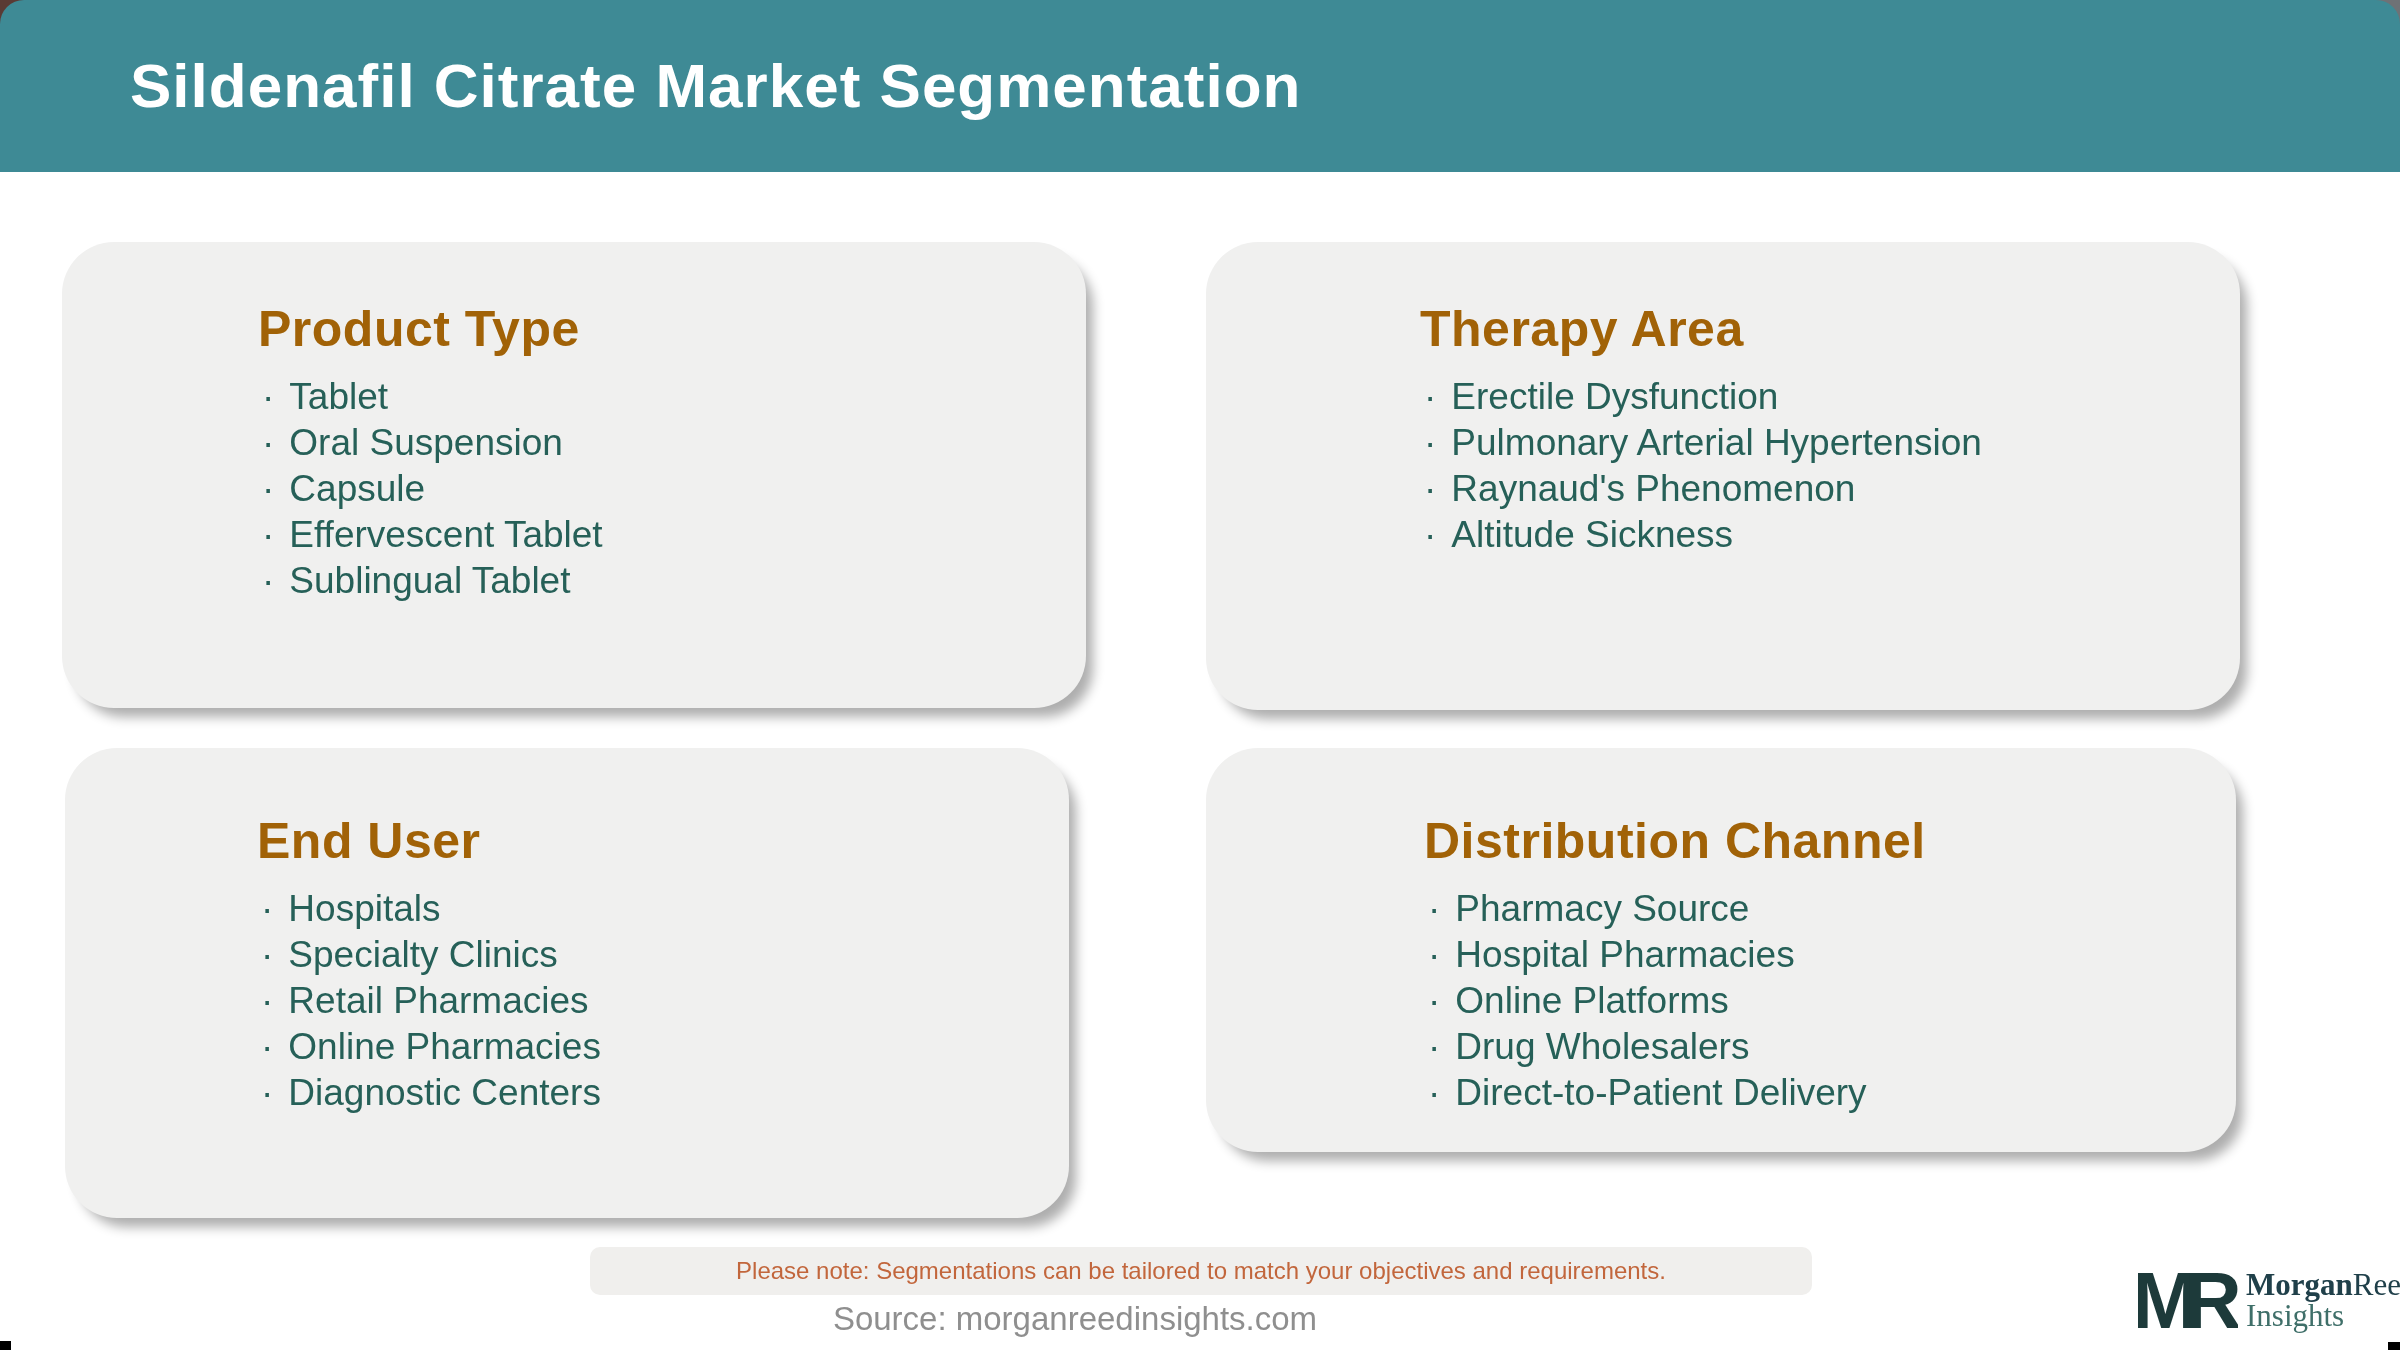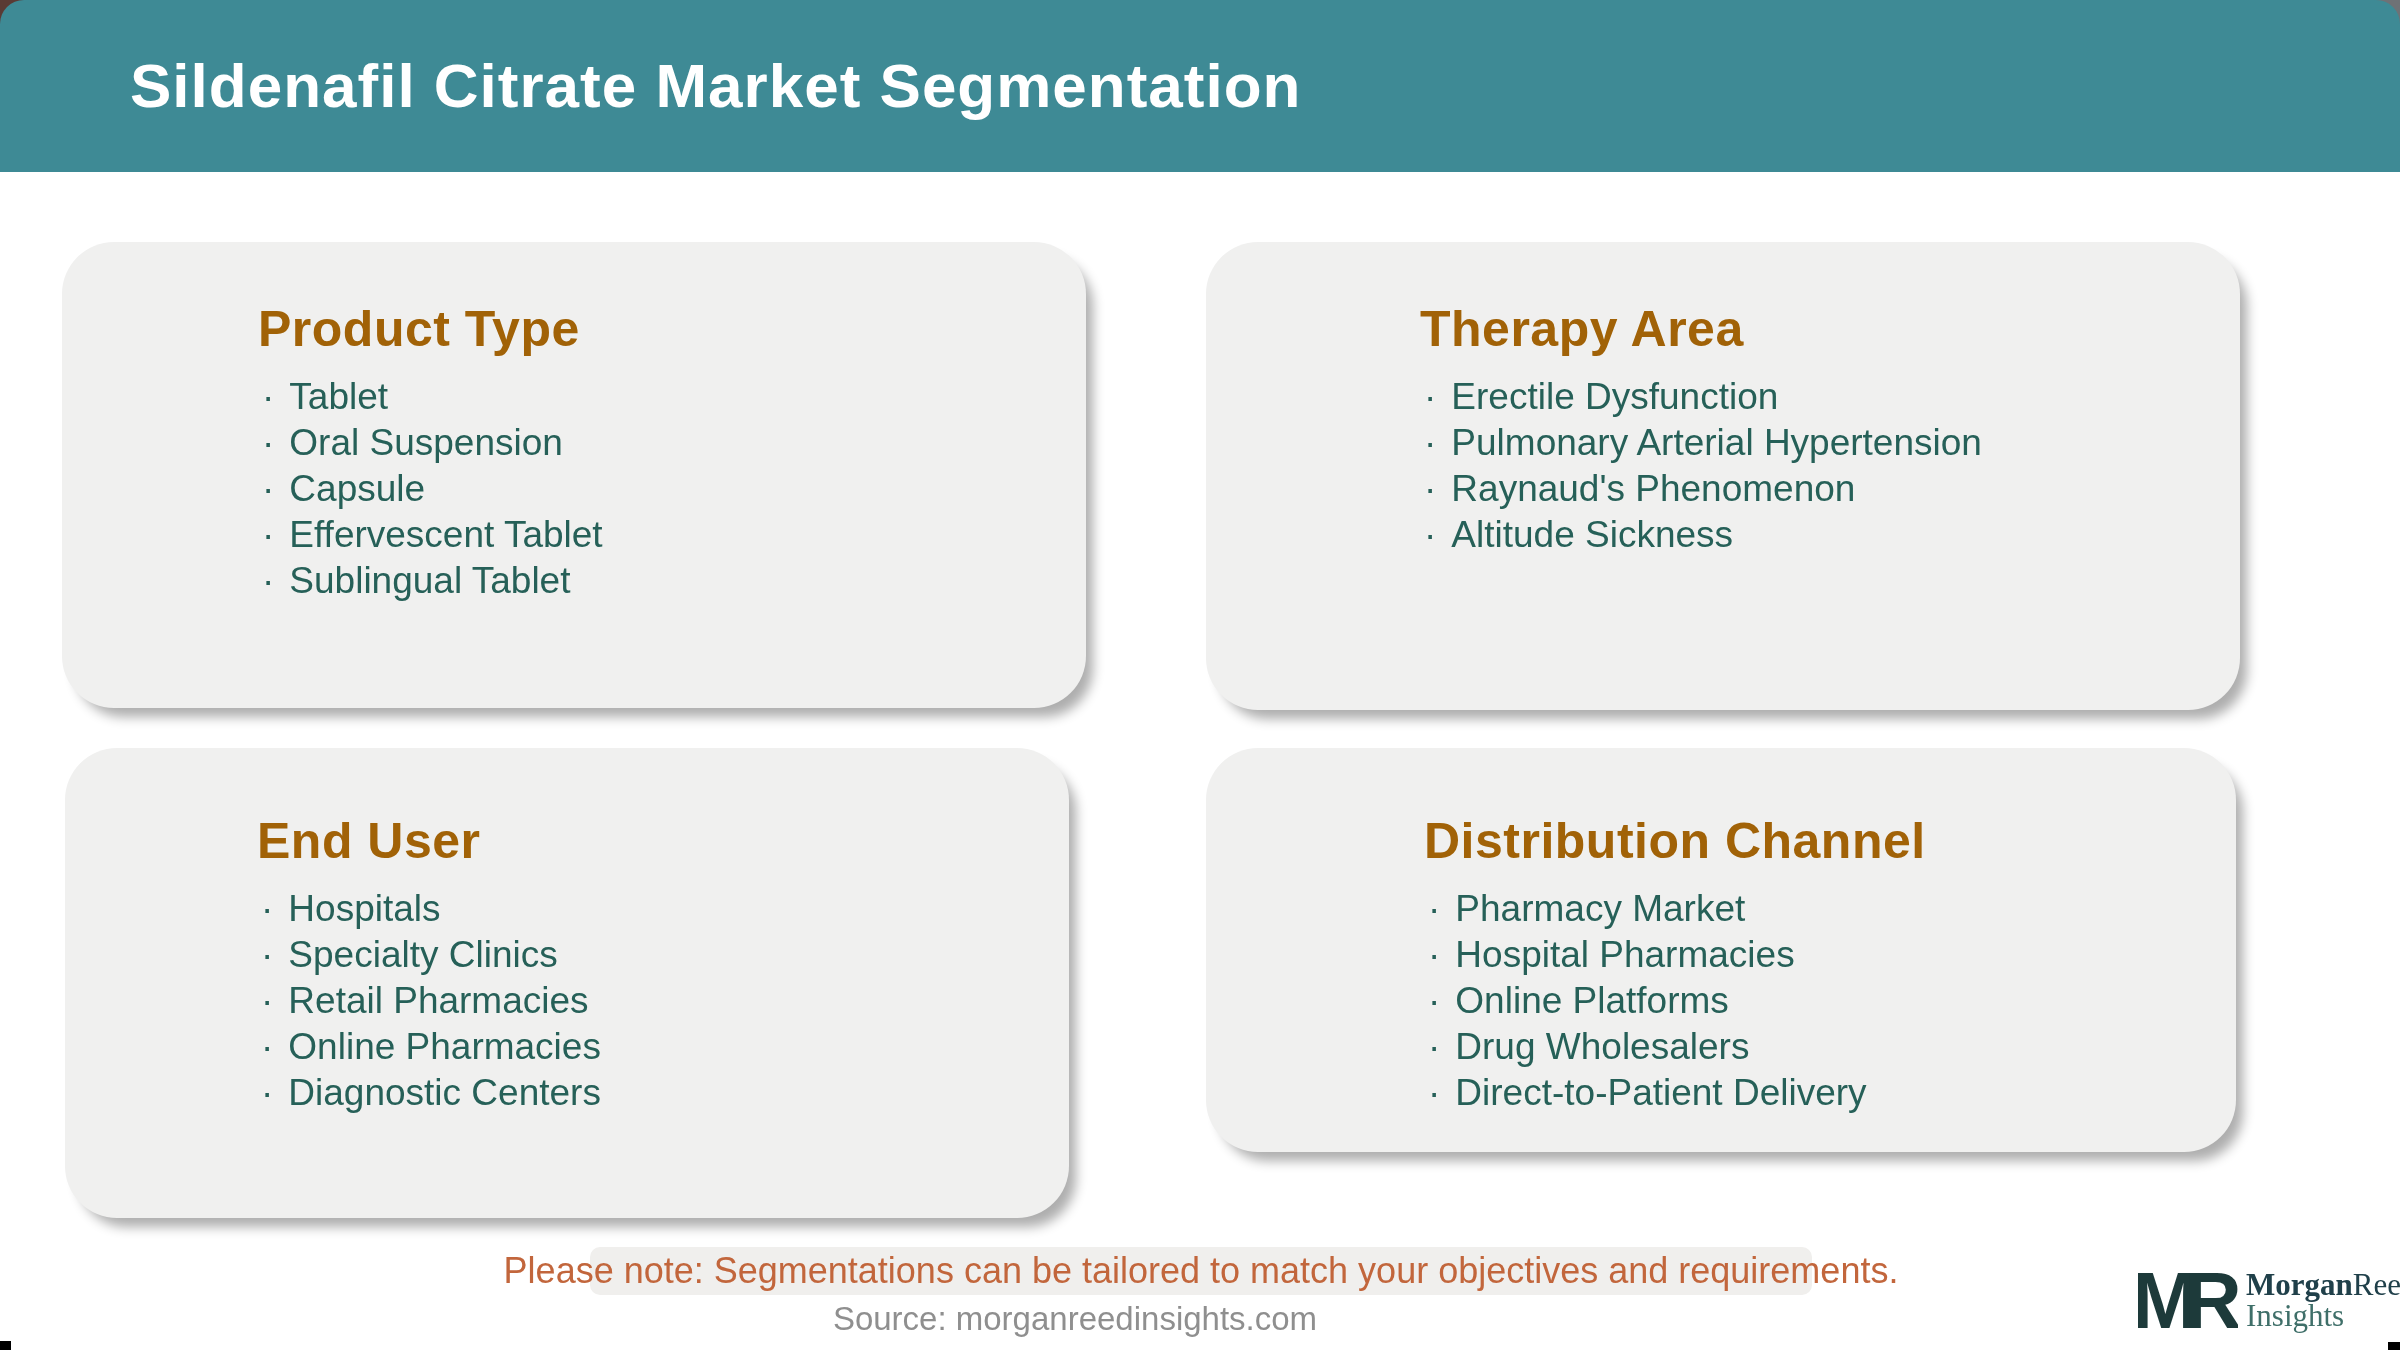--- a/index.html
+++ b/index.html
@@ -43,21 +43,21 @@
   #card-therapy      { left:1206px; top:242px; width:1034px; height:468px; padding:58px 40px 0 214px; }
   #card-enduser      { left:65px;   top:748px; width:1004px; height:470px; padding:64px 30px 0 192px; }
   #card-distribution { left:1206px; top:748px; width:1030px; height:404px; padding:64px 30px 0 218px; }
 
   
   .note-pill {
     position:absolute; left:590px; top:1247px; width:1222px; height:48px;
     background:#f0efed; border-radius:10px;
     display:flex; align-items:center; justify-content:center;
   }
-  .note-pill .note-text { font-size:36px; color:#c2663c; white-space:nowrap; }
+  .note-pill .note-text { font-size:24px; color:#c2663c; white-space:nowrap; }
   .source-line {
     position:absolute; left:1075px; top:1300px; transform:translateX(-50%);
     font-size:33px; color:#8f8f8f; white-space:nowrap;text-align:right;
   }
 
   
   .logo { position:absolute; left:2138px; top:1260px; display:flex; align-items:center; }
   .logo .logo-words { margin-left:8px; font-family:"Liberation Serif", serif; line-height:31px; }
   .logo .line1 { font-size:31px; color:#20404a; }
   .logo .line1 .b { font-weight:bold; }
@@ -107,21 +107,21 @@
       <li>Specialty Clinics</li>
       <li>Retail Pharmacies</li>
       <li>Online Pharmacies</li>
       <li>Diagnostic Centers</li>
     </ul>
   </div>
 
   <div class="card" id="card-distribution">
     <h2 class="card-title">Distribution Channel</h2>
     <ul>
-      <li>Pharmacy Market</li>
+      <li>Pharmacy Source</li>
       <li>Hospital Pharmacies</li>
       <li>Online Platforms</li>
       <li>Drug Wholesalers</li>
       <li>Direct-to-Patient Delivery</li>
     </ul>
   </div>
 
   <div class="note-pill">
     <span class="note-text">Please note: Segmentations can be tailored to match your objectives and requirements.</span>
   </div>

